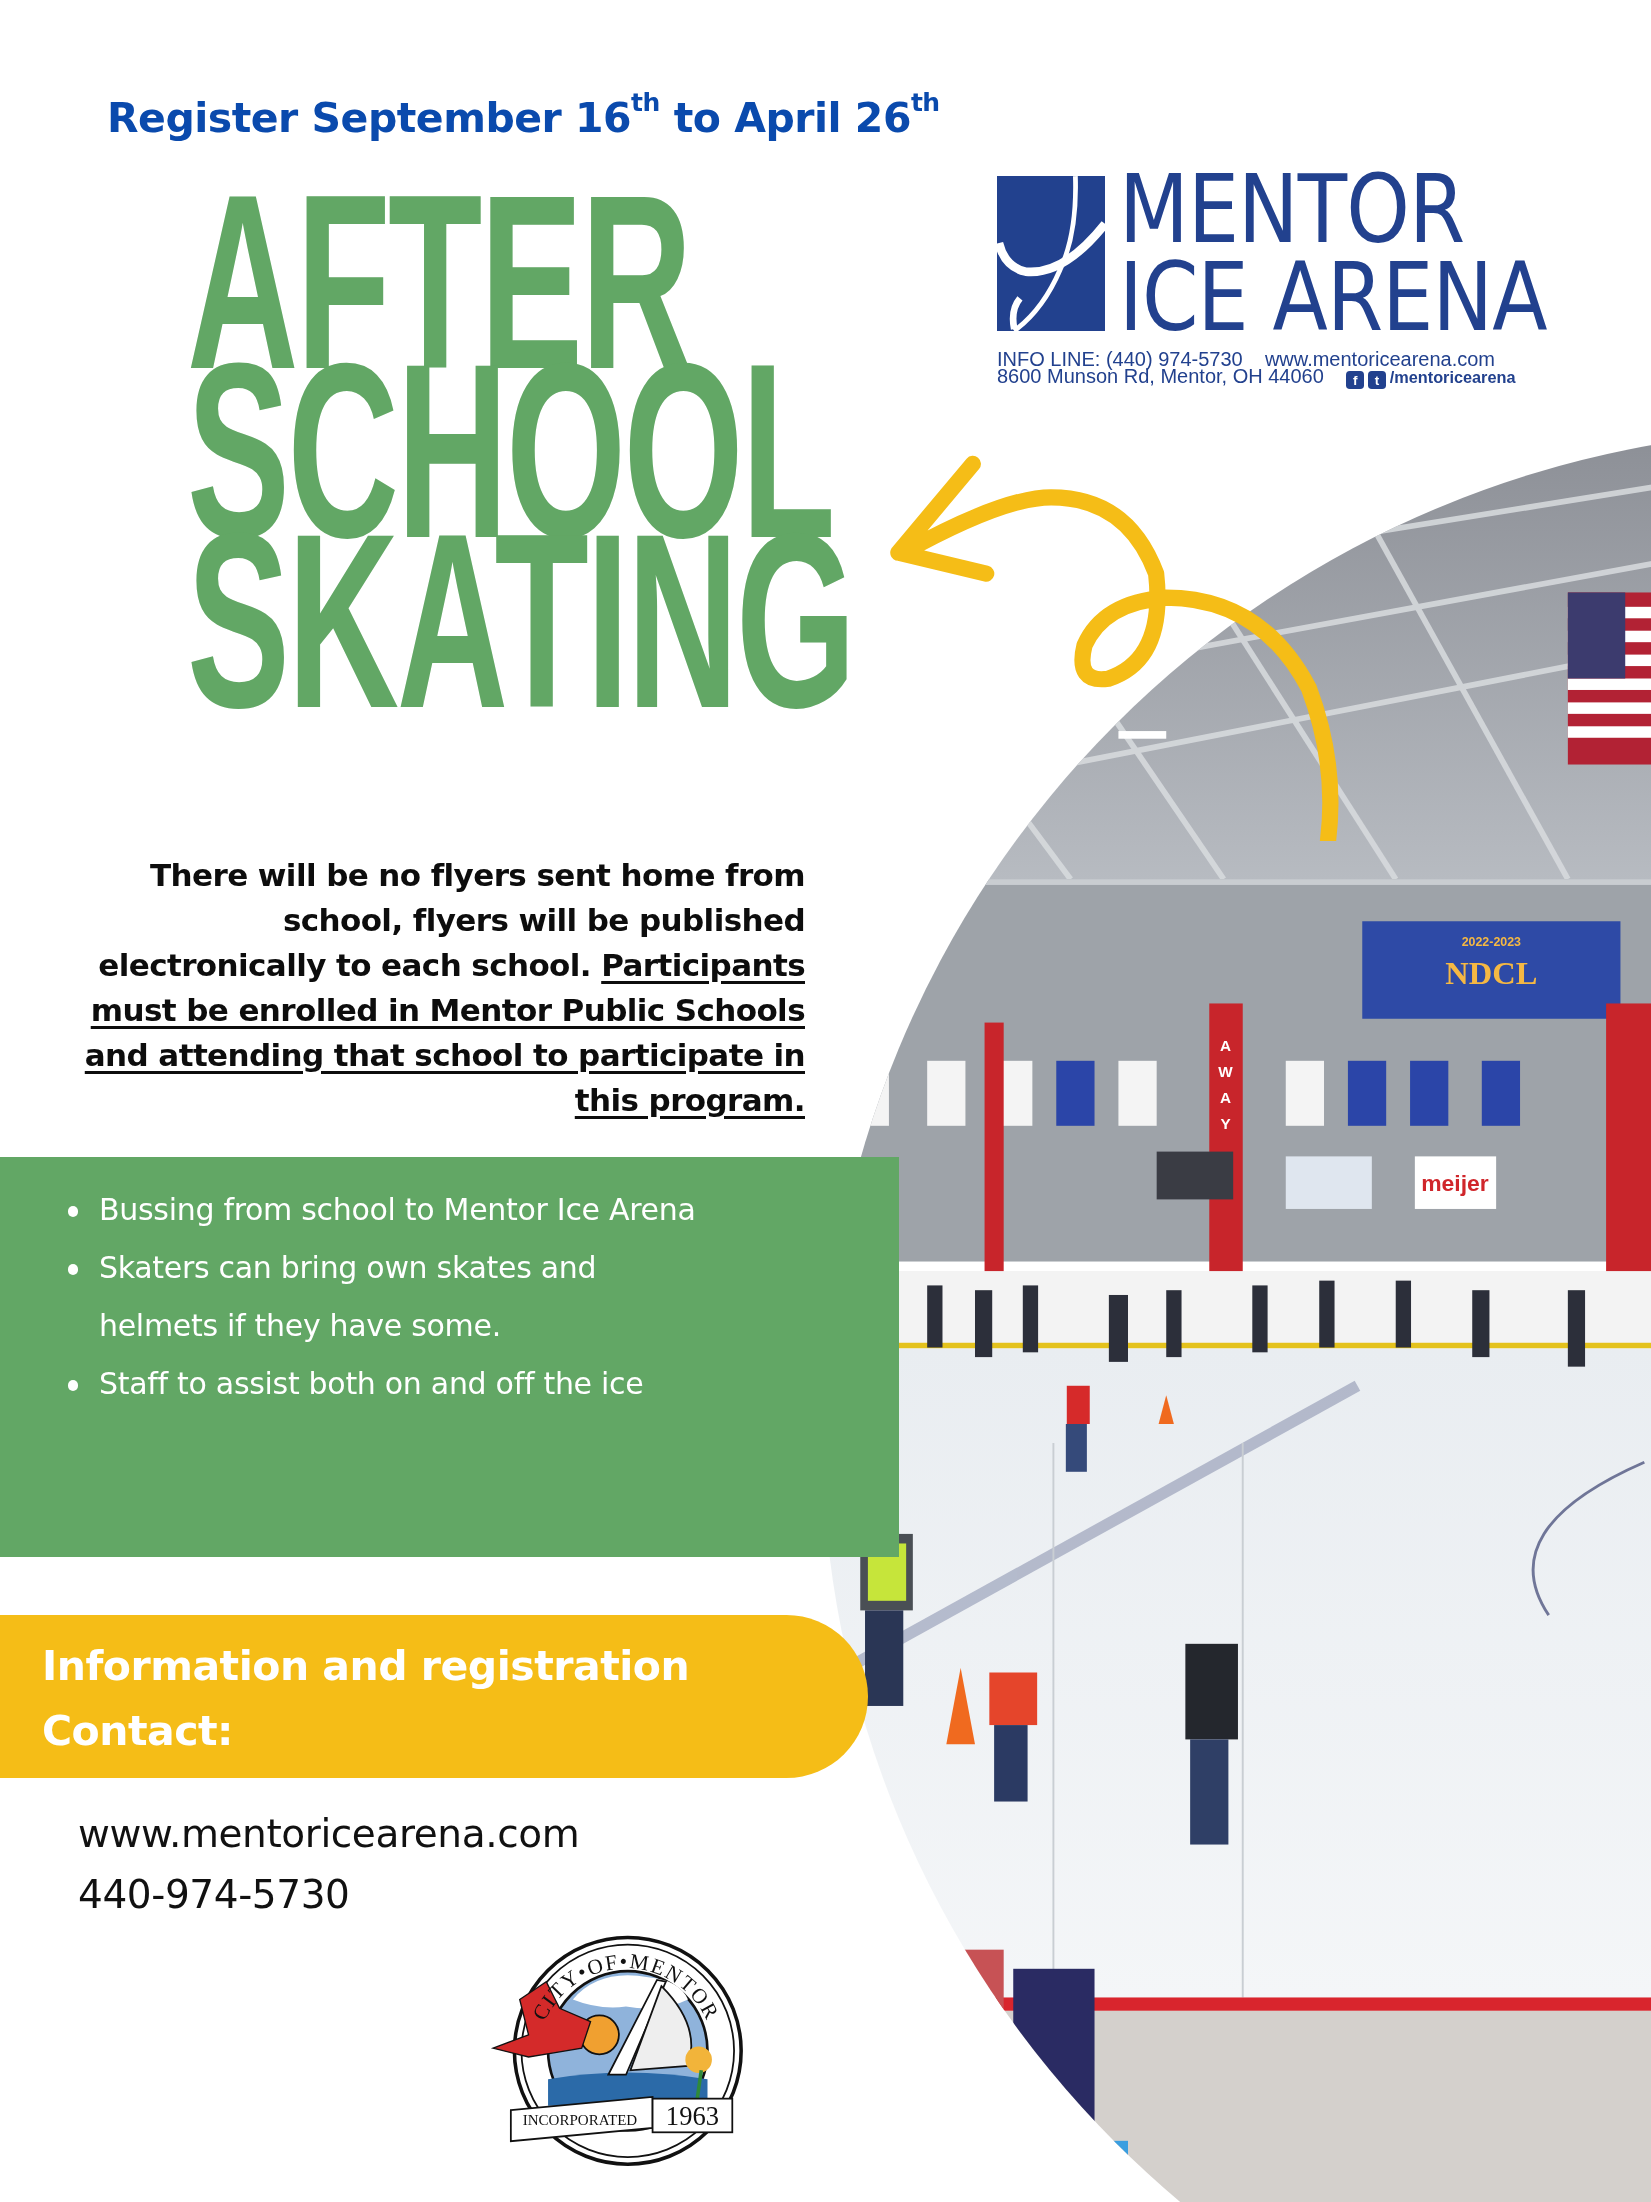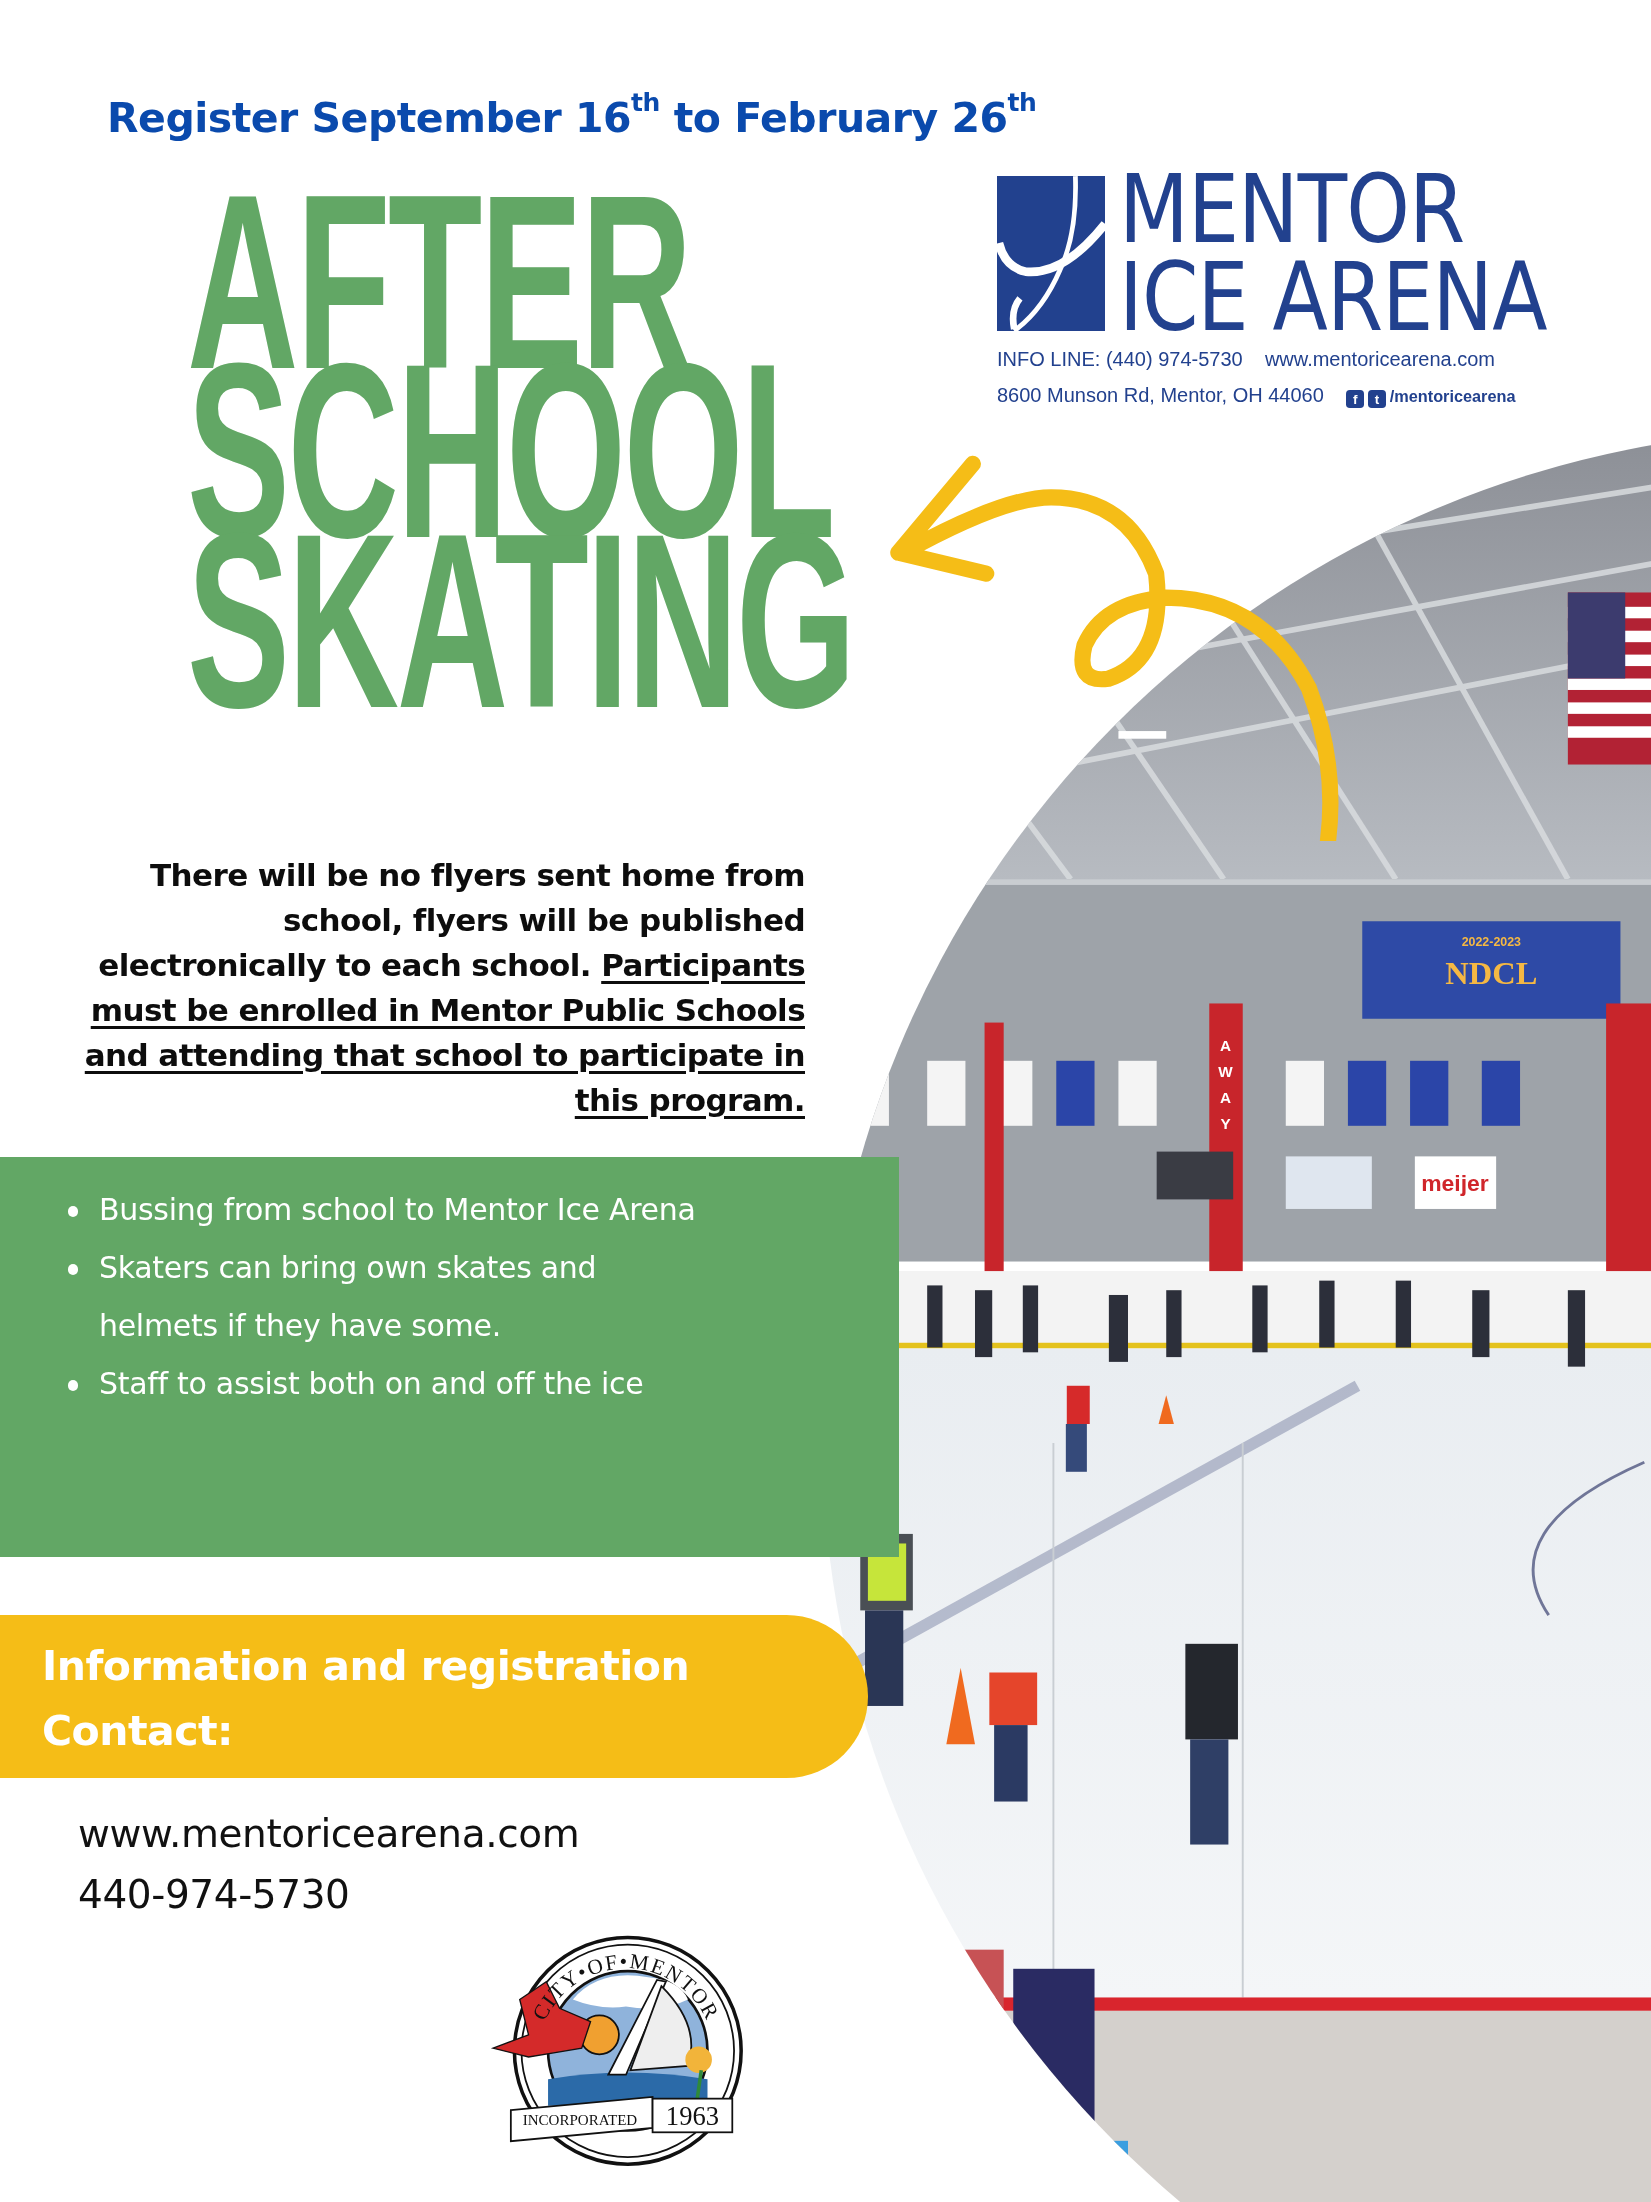--- a/index.html
+++ b/index.html
@@ -13,21 +13,21 @@
   #t1{top:158px;}
   #t2{top:327px;}
   #t3{top:497px;}
   
   #logo{left:997px;top:176px;width:612px;height:229px;}
   #logo-mark{left:0;top:0;width:108px;height:155px;background:#22418e;overflow:hidden;}
   #logo-mentor{left:122px;top:-13.4px;font-family:"DejaVu Sans",sans-serif;font-size:94px;color:#22418e;line-height:1;letter-spacing:-1px;transform-origin:left top;transform:scaleX(0.86);white-space:nowrap;}
   #logo-ice{left:122px;top:75px;font-family:"DejaVu Sans",sans-serif;font-size:94px;color:#22418e;line-height:1;letter-spacing:-1px;transform-origin:left top;transform:scaleX(0.86);white-space:nowrap;}
   .logo-info{left:0;font-family:"Liberation Sans",sans-serif;font-size:20px;color:#22418e;white-space:nowrap;}
   #logo-info1{top:172px;}
-  #logo-info2{top:208px;}
+  #logo-info2{top:189px;}
   .sq{display:inline-block;width:18px;height:18px;background:#22418e;color:#fff;border-radius:3.8px;font-size:13.4px;font-weight:bold;text-align:center;line-height:19px;vertical-align:-1.9px;margin-right:3.8px;}
   #logo-social{font-weight:bold;font-size:16.3px;}
   
   #arrow{left:879px;top:440px;width:497px;height:401px;}
   
   #photo{left:822px;top:430px;width:2007px;height:2007px;border-radius:50%;overflow:hidden;}
   #photo-inner{position:absolute;left:0;top:0;width:830px;height:1772px;}
   
   #para{left:59px;top:853px;width:746px;font-family:"DejaVu Sans",sans-serif;font-weight:bold;font-size:31px;line-height:45px;color:#0d0d0d;letter-spacing:-0.6px;text-align:right;}
   #para u{text-decoration-thickness:2.9px;text-underline-offset:4.8px;}
@@ -42,21 +42,21 @@
   
   .contact{left:78px;font-family:"DejaVu Sans",sans-serif;font-size:39px;color:#111;letter-spacing:-0.4px;white-space:nowrap;}
   #c1{top:1811px;}
   #c2{top:1872px;text-align:center;}
   
   #seal{left:473px;top:1902px;width:306px;height:287px;}
 </style>
 </head>
 <body>
 
-<div id="reg" class="abs"><span>Register September  16</span><sup>th</sup><span> to February 26</span><sup>th</sup></div>
+<div id="reg" class="abs"><span>Register September  16</span><sup>th</sup><span> to April 26</span><sup>th</sup></div>
 
 <div id="photo" class="abs">
   <svg id="photo-inner" viewBox="0 0 868 1854" preserveAspectRatio="none">
     <defs>
       <linearGradient id="ceil" x1="0" y1="0" x2="0" y2="1">
         <stop offset="0" stop-color="#8c8f96"></stop>
           <stop offset="1" stop-color="#b7bbc1"></stop>
       </linearGradient>
       <linearGradient id="ice" x1="0" y1="0" x2="0" y2="1">
         <stop offset="0" stop-color="#e9edf1"></stop>

